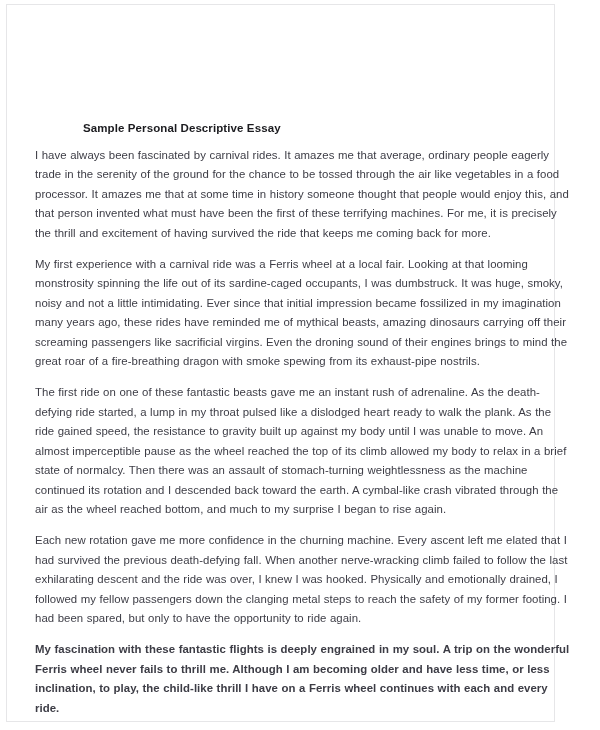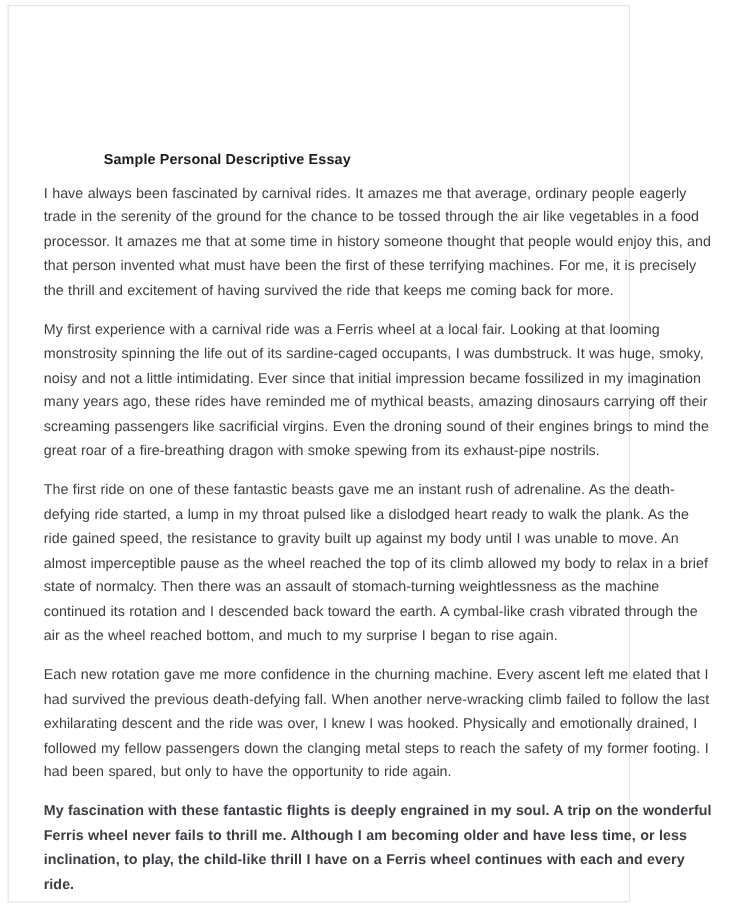--- a/index.html
+++ b/index.html
@@ -12,21 +12,21 @@
     width: 600px;
     height: 730px;
     overflow: hidden;
     font-family: "Liberation Sans", sans-serif;
   }
 
   .page-sheet {
     position: absolute;
     left: 6px;
     top: 4px;
-    width: 498px;
+    width: 549px;
     height: 718px;
     box-sizing: border-box;
     background: #ffffff;
     border: 1px solid #e6e6e8;
   }
 
   .doc-body {
     position: absolute;
     left: 28px;
     top: 116px;

